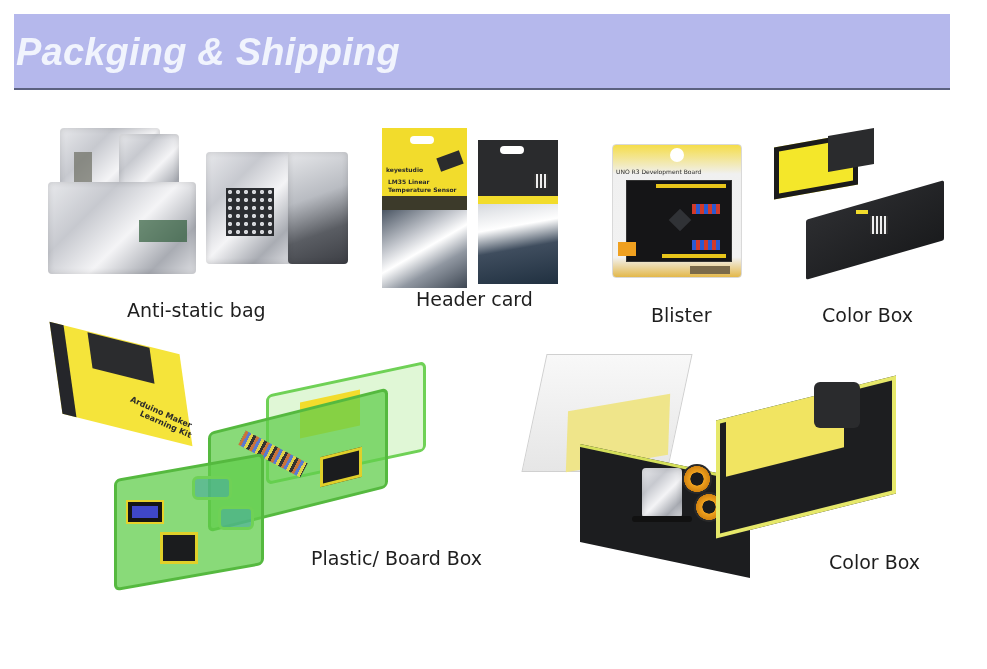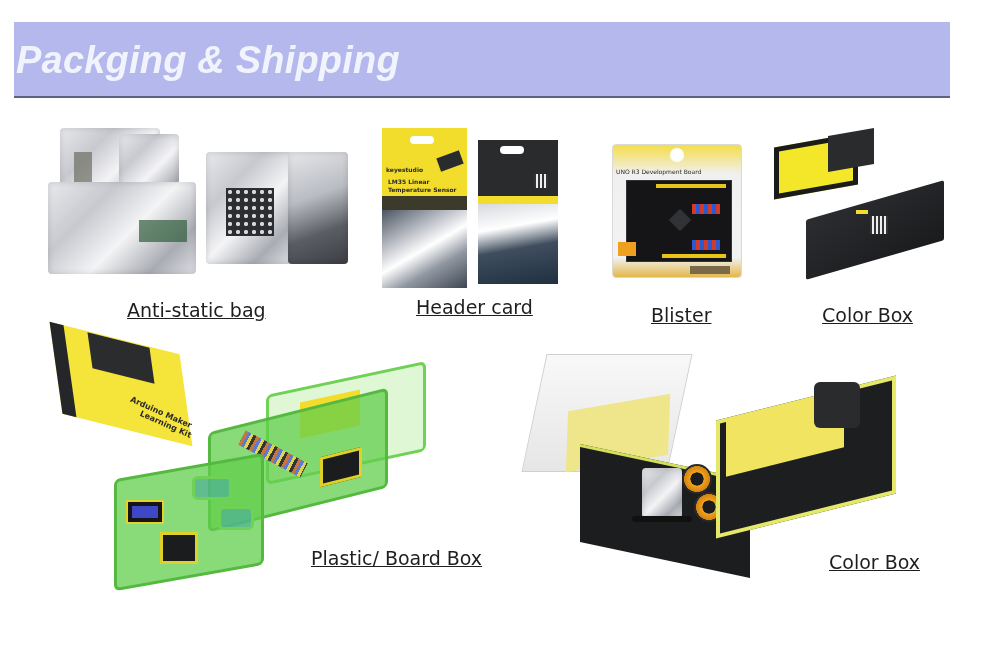--- a/index.html
+++ b/index.html
@@ -1,31 +1,31 @@
 <!DOCTYPE html>
 <html><head>
 <meta charset="utf-8">
 <style>
   * { box-sizing: border-box; margin: 0; padding: 0; }
   html, body { width: 987px; height: 669px; background: #ffffff; overflow: hidden; }
   body { position: relative; font-family: "DejaVu Sans", sans-serif; }
 
   .banner {
-    position: absolute; left: 14px; top: 22px; width: 936px; height: 76px;
+    position: absolute; left: 14px; top: 14px; width: 936px; height: 76px;
     background: #b5b8ec; border-bottom: 2px solid #5b6180;
   }
   .banner-title {
     position: absolute; left: 2px; top: 17px;
     font-family: "Liberation Sans", sans-serif; font-weight: bold; font-style: italic;
     font-size: 38px; color: #f1f4fd; letter-spacing: 0.2px; white-space: nowrap;
   }
 
   .caption {
     position: absolute; font-family: "DejaVu Sans", sans-serif; font-size: 19px;
-    color: #1e1e1e; white-space: nowrap; text-decoration: underline;
+    color: #1e1e1e; white-space: nowrap;
   }
 
   .product { position: absolute; }
 
   
   .bag {
     position: absolute; border-radius: 4px;
     background: linear-gradient(135deg, #e8e9ec 0%, #c7c9cf 30%, #f4f4f6 55%, #a9acb3 80%, #dedfe3 100%);
     box-shadow: inset 0 0 6px rgba(0,0,0,0.15);
   }
@@ -107,21 +107,21 @@
   <div class="card-top dark" style="left:58px; top:26px; width:24px; height:14px; transform:rotate(-20deg);"></div>
   <div class="card-top dark" style="left:2px; top:68px; width:85px; height:14px; background:#3c3a2a;"></div>
   <div class="card-bag" style="left:2px; top:82px; width:85px; height:78px;"></div>
 
   <div class="card-top dark" style="left:98px; top:12px; width:80px; height:58px;"></div>
   <div class="card-hole" style="left:120px; top:18px; width:24px; height:8px;"></div>
   <div class="qr" style="left:154px; top:46px; width:14px; height:14px;"></div>
   <div class="card-top" style="left:98px; top:68px; width:80px; height:8px;"></div>
   <div class="card-bag" style="left:98px; top:76px; width:80px; height:80px; background:linear-gradient(170deg,#d6d9de 0%,#ffffff 30%,#3f4d5e 55%,#203040 100%);"></div>
 </div>
-<div class="caption" style="left:416px; top:296px;">Header card</div>
+<div class="caption" style="left:416px; top:288px;">Header card</div>
 
 <div class="product" style="left:612px; top:144px; width:130px; height:136px;">
   <div class="blister-back" style="left:0; top:0; width:130px; height:134px;"></div>
   <div class="card-hole" style="left:58px; top:4px; width:14px; height:14px; border-radius:50%;"></div>
   <div class="card-text" style="left:4px; top:24px; font-weight:normal; font-size:6px;">UNO R3 Development Board</div>
   <div class="board" style="left:14px; top:36px; width:106px; height:82px;"></div>
   <div class="board-pins" style="left:44px; top:40px; width:70px;"></div>
   <div class="board-pins" style="left:50px; top:110px; width:64px;"></div>
   <div class="board-pins" style="left:80px; top:60px; width:28px; height:10px; background:repeating-linear-gradient(90deg,#d23a2a 0 4px,#2a5ad2 4px 8px);"></div>
   <div class="board-pins" style="left:80px; top:96px; width:28px; height:10px; background:repeating-linear-gradient(90deg,#2a5ad2 0 4px,#d23a2a 4px 8px);"></div>

